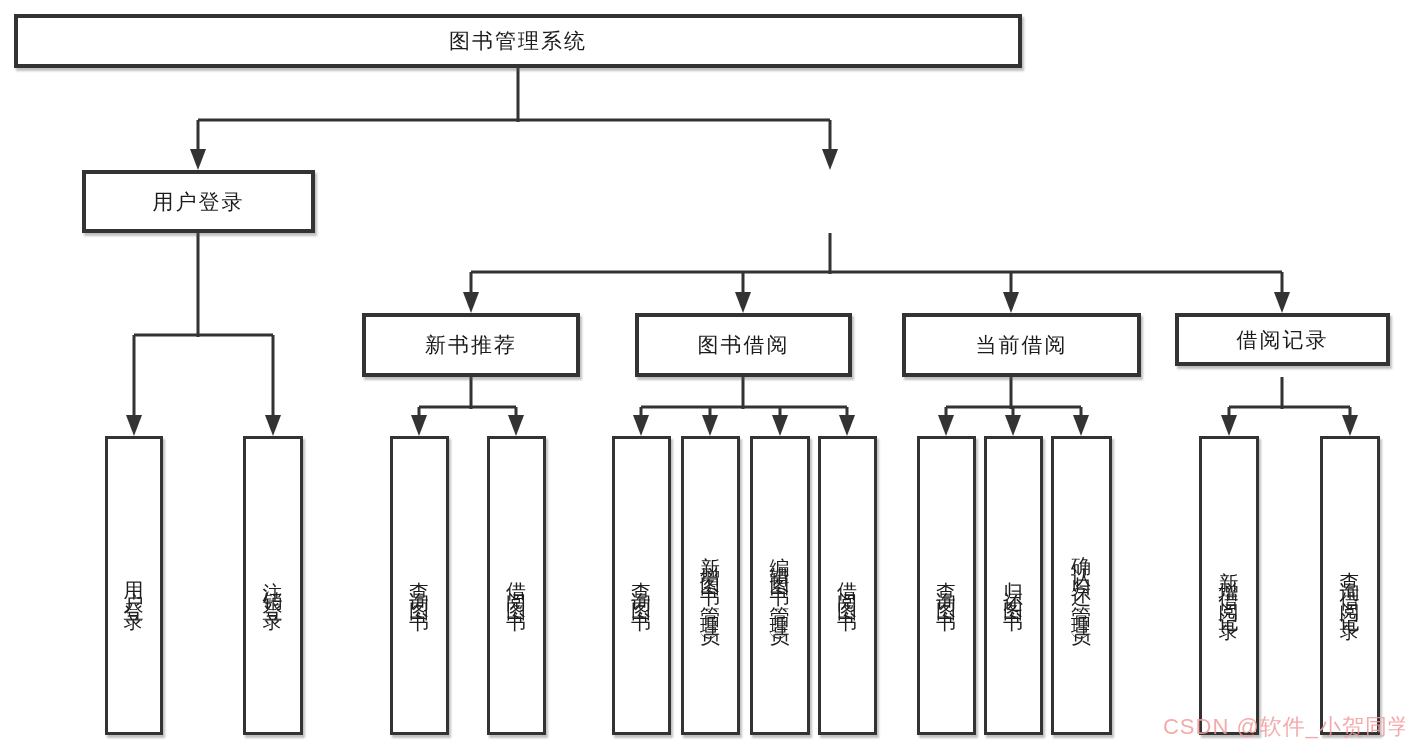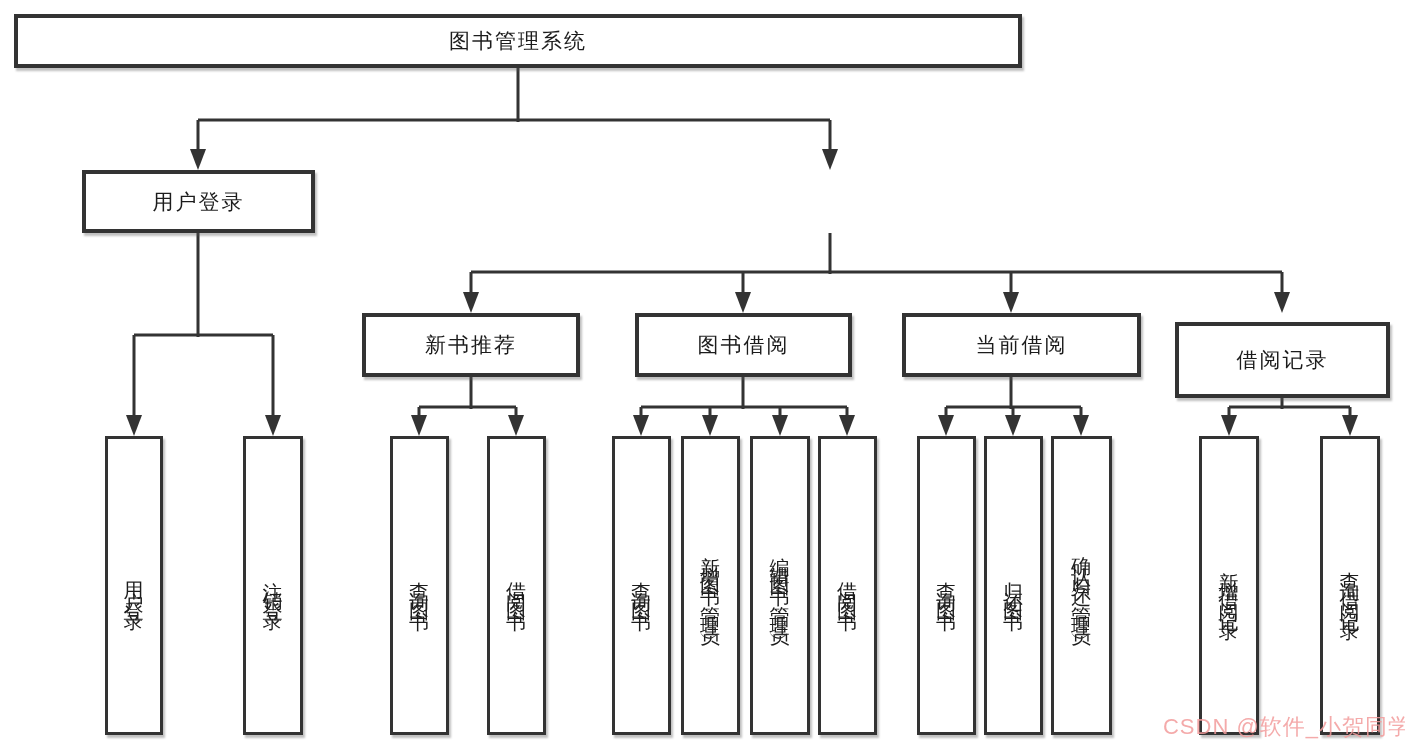--- a/index.html
+++ b/index.html
@@ -95,21 +95,21 @@
 
   <div class="hbox" style="left:635px;top:313px;width:217px;height:64px">
     <span>图书借阅</span>
   </div>
   <div class="hbox" style="left:362px;top:313px;width:218px;height:64px">
     <span>新书推荐</span>
   </div>
   <div class="hbox" style="left:902px;top:313px;width:239px;height:64px">
     <span>当前借阅</span>
   </div>
-  <div class="hbox" style="left:1175px;top:322px;width:215px;height:76px">
+  <div class="hbox" style="left:1175px;top:313px;width:215px;height:53px">
     <span>借阅记录</span>
   </div>
 
   <div class="vbox" style="left:105px;width:58px">
     <span>用户登录</span>
   </div>
   <div class="vbox" style="left:243px;width:60px">
     <span>注销登录</span>
   </div>
 

